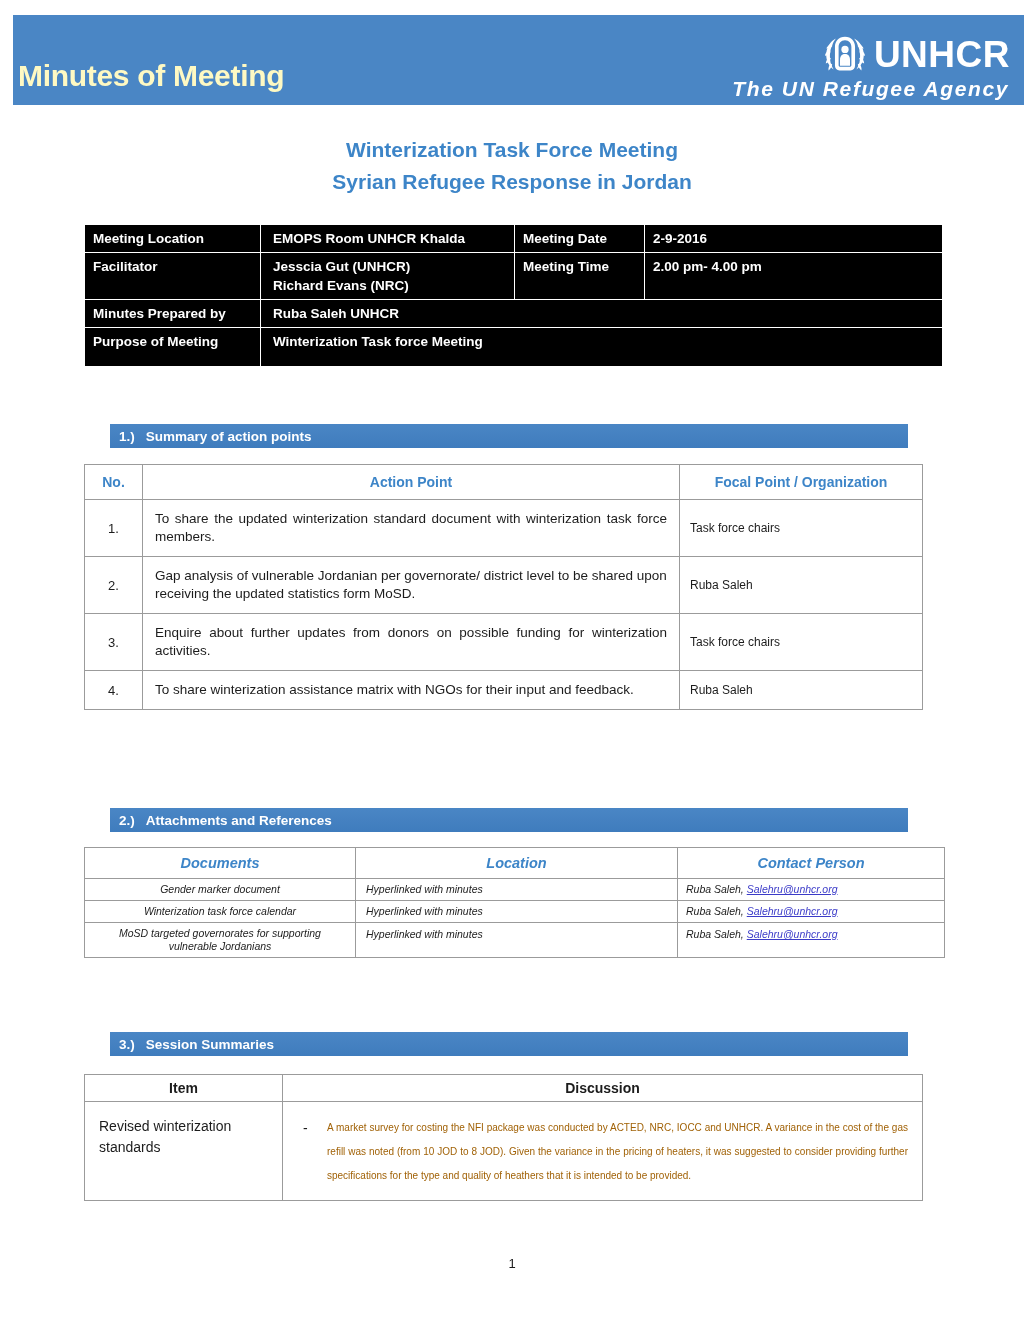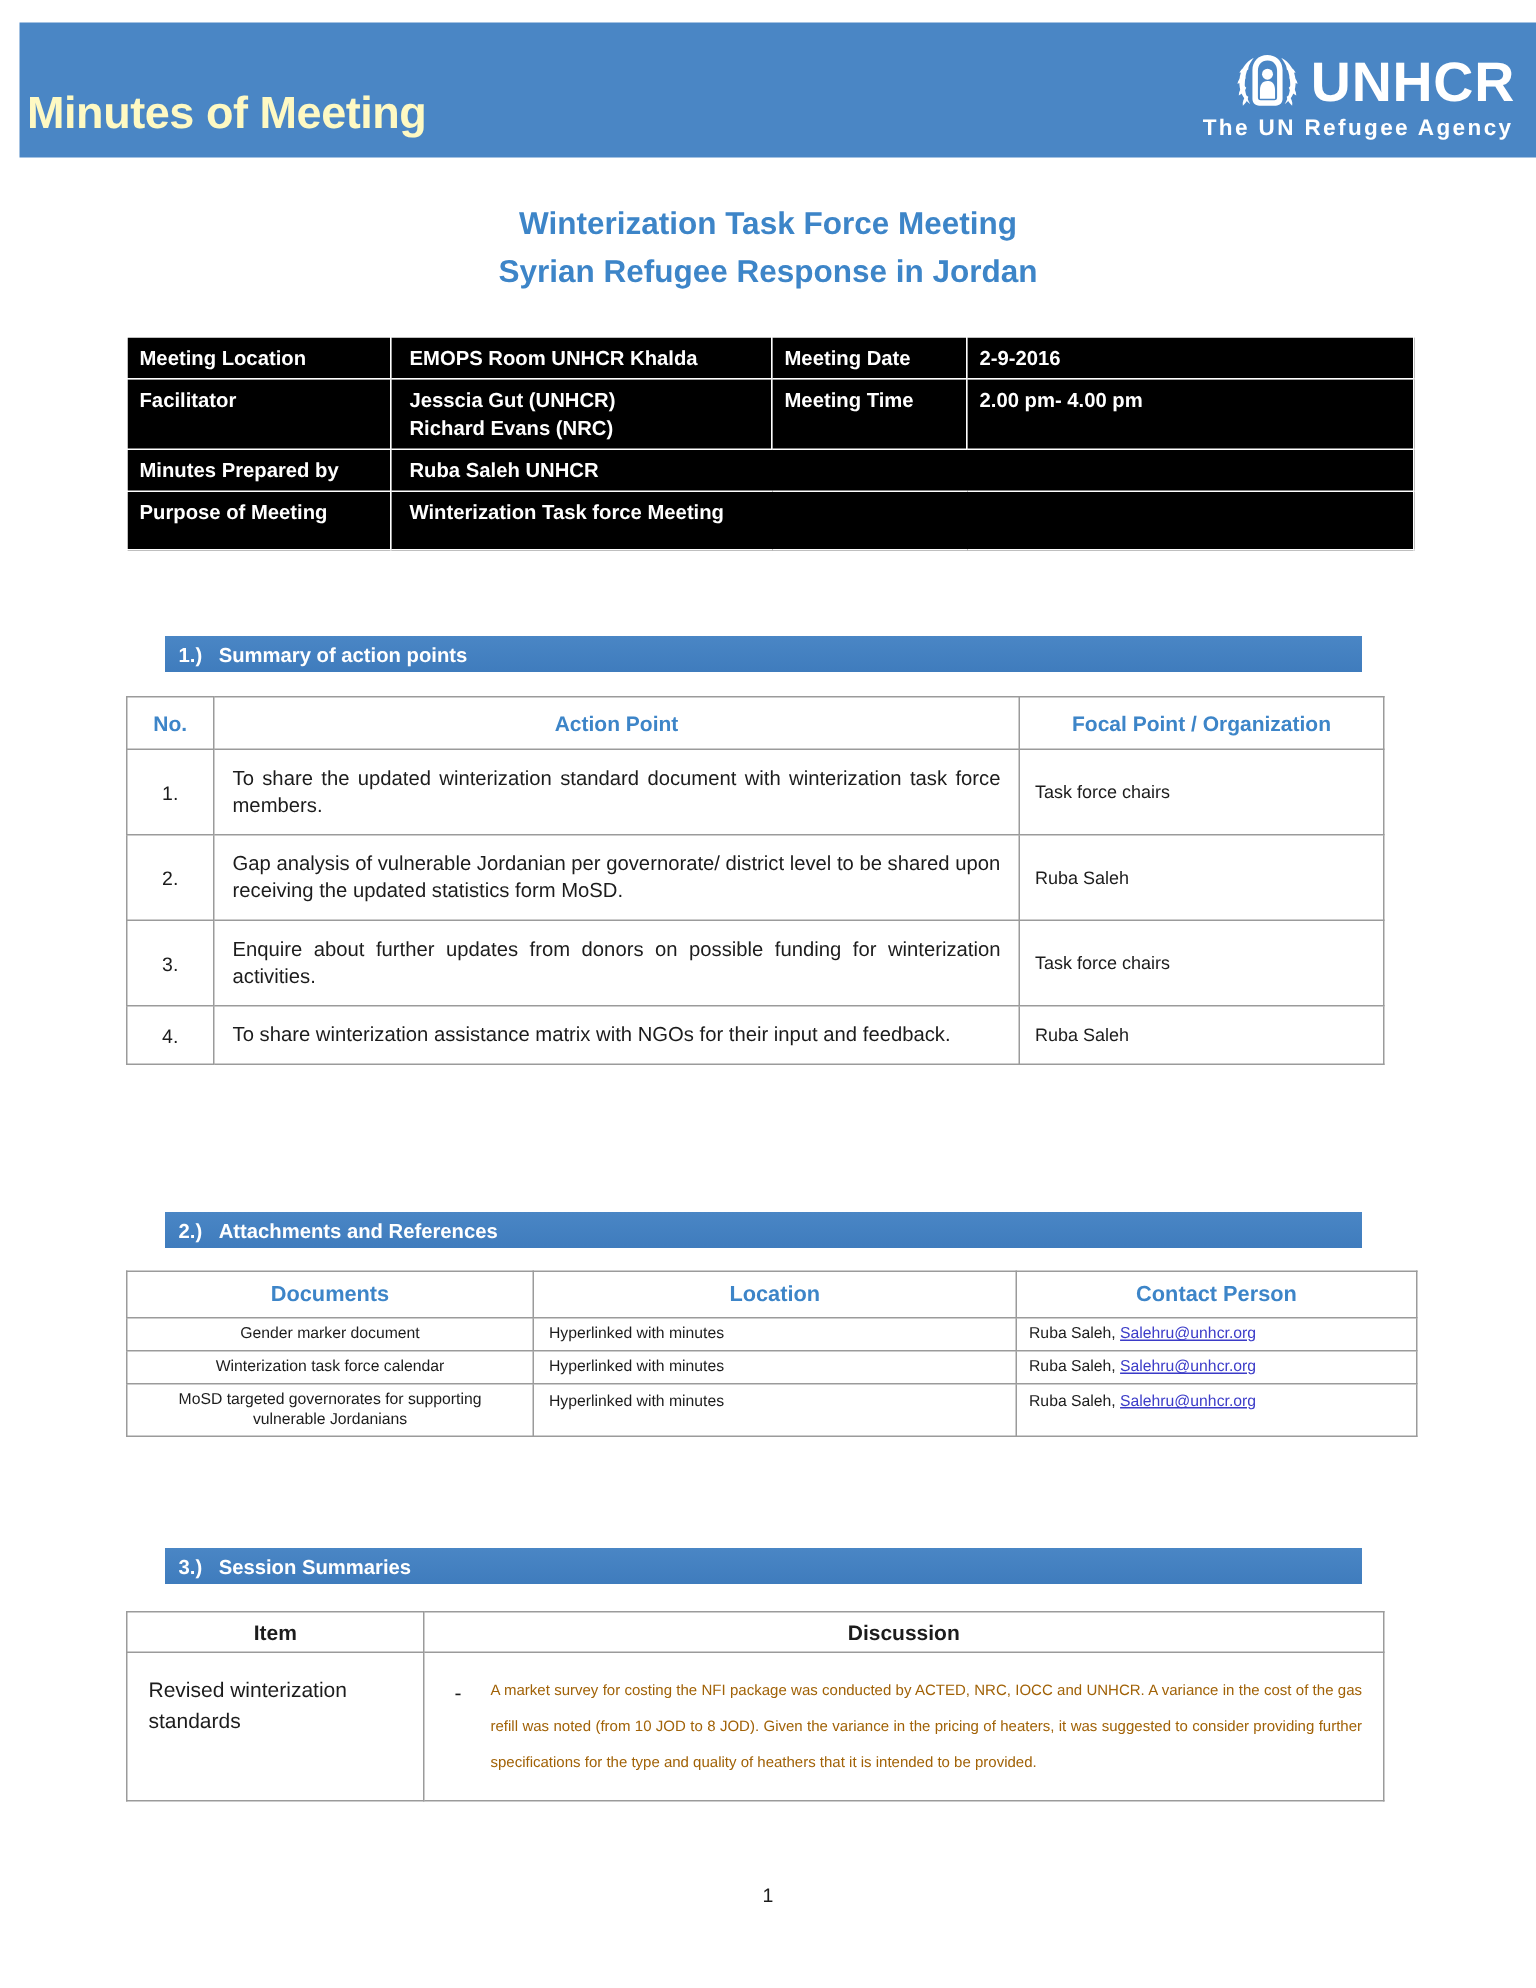--- a/index.html
+++ b/index.html
@@ -56,27 +56,28 @@
   }
   .logo-word {
     font-size: 37px;
     font-weight: bold;
     color: #ffffff;
     letter-spacing: 0.5px;
     line-height: 1;
     font-family: "Liberation Sans", sans-serif;
   }
   .logo-sub {
-    font-size: 15px;
+    font-size: 21px;
     font-weight: bold;
     color: #ffffff;
     letter-spacing: 1.6px;
     margin-top: 2px;
     margin-right: 1px;
     font-family: "Liberation Sans", sans-serif;
+    font-style: italic;
   }
 
   
   .doc-title {
     position: absolute;
     left: 0;
     top: 134px;
     width: 1024px;
     text-align: center;
     color: #3d85c8;
@@ -163,21 +164,21 @@
     line-height: 18px;
   }
   #action-table td.focal-cell {
     font-size: 12px;
     color: #1c1c1c;
     padding: 6px 10px;
     line-height: 16px;
   }
 
   
-  #attach-table { left: 84px; top: 847px; width: 860px; }
+  #attach-table { left: 84px; top: 847px; width: 860px; font-style: italic; }
   #attach-table th {
     color: #3d85c8;
     font-size: 14.5px;
     font-weight: bold;
     text-align: center;
     padding: 7px 4px;
   }
   #attach-table td {
     font-size: 10.5px;
     color: #1c1c1c;

